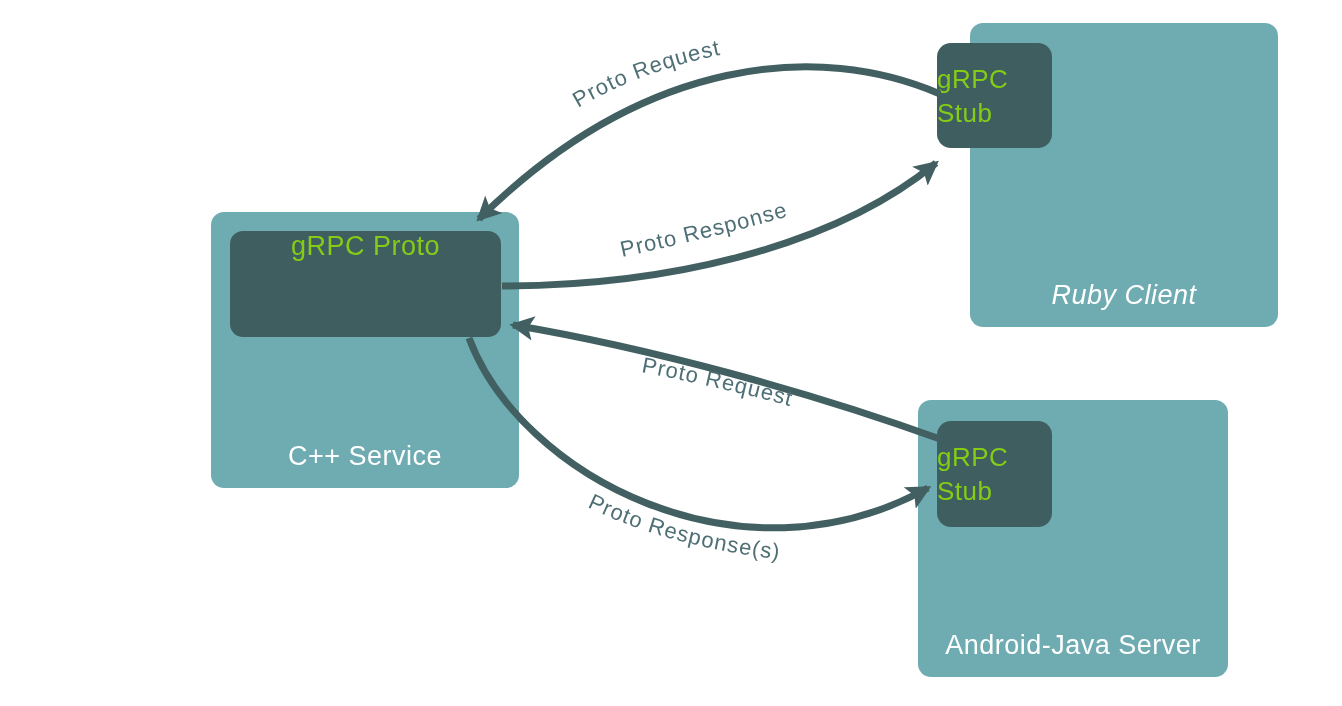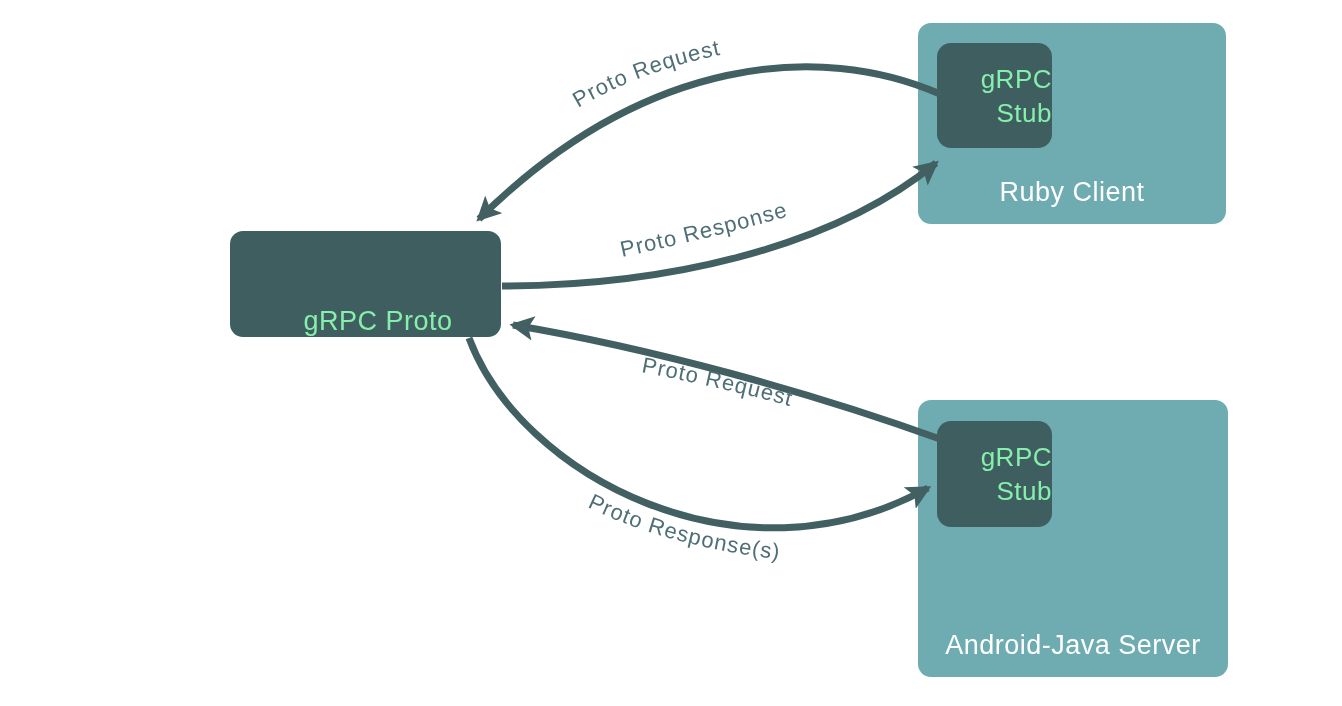--- a/index.html
+++ b/index.html
@@ -12,26 +12,25 @@
     font-family: "Liberation Sans", "DejaVu Sans", sans-serif;
   }
   .box { position: absolute; box-sizing: border-box; }
   .container-box {
     background: #6eacb2;
     border-radius: 13px;
   }
   .node-box {
     background: #3f5e60;
     border-radius: 13px;
-    color: #86efac;
+    color: #84cc16;
     display: flex;
-    align-items: flex-end;
+    align-items: flex-start;
     justify-content: center;
     text-align: center;
-    padding-left: 25px;
   }
   .container-label {
     position: absolute;
     left: 0; right: 0;
     bottom: 16px;
     text-align: center;
     color: #ffffff;
     font-size: 27px;
     letter-spacing: 0.5px;
   }
@@ -61,26 +60,29 @@
     font-size: 22px;
     fill: #4e6f75;
     letter-spacing: 1px;
   }
 </style>
 </head>
 <body>
 
 <div class="canvas">
 
+  <div class="box container-box" style="left:211px; top:212px; width:308px; height:276px;">
+    <div class="container-label">C++ Service</div>
+  </div>
 
   <div class="box node-box server-box" style="left:230px; top:231px; width:271px; height:106px;">
     <span>gRPC Proto</span>
   </div>
 
-  <div class="box container-box" style="left:918px; top:23px; width:308px; height:201px;">
+  <div class="box container-box" style="left:970px; top:23px; width:308px; height:304px;font-style:italic;">
     <div class="container-label">Ruby Client</div>
   </div>
 
   <div class="box node-box stub-box" style="left:937px; top:43px; width:115px; height:105px;">
     <span>gRPC</span>
     <span>Stub</span>
   </div>
 
   <div class="box container-box" style="left:918px; top:400px; width:310px; height:277px;">
     <div class="container-label">Android-Java Server</div>

